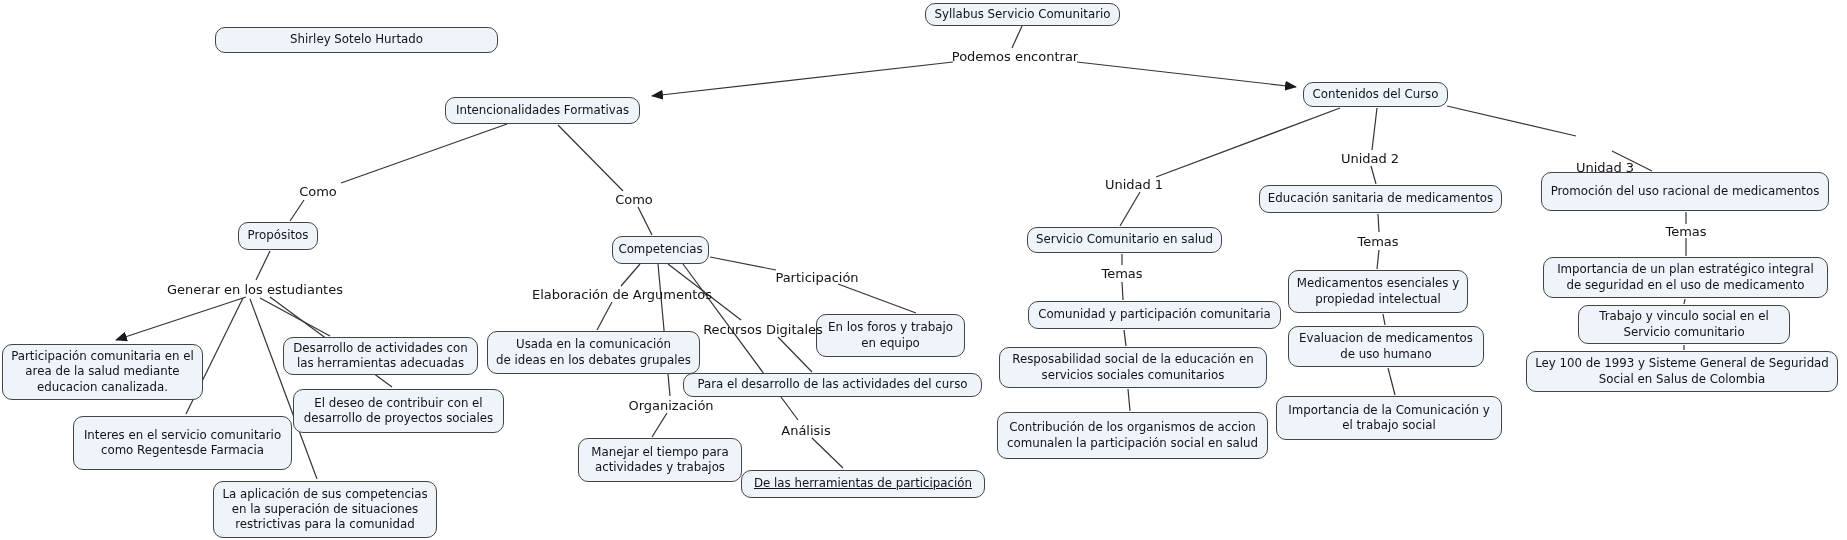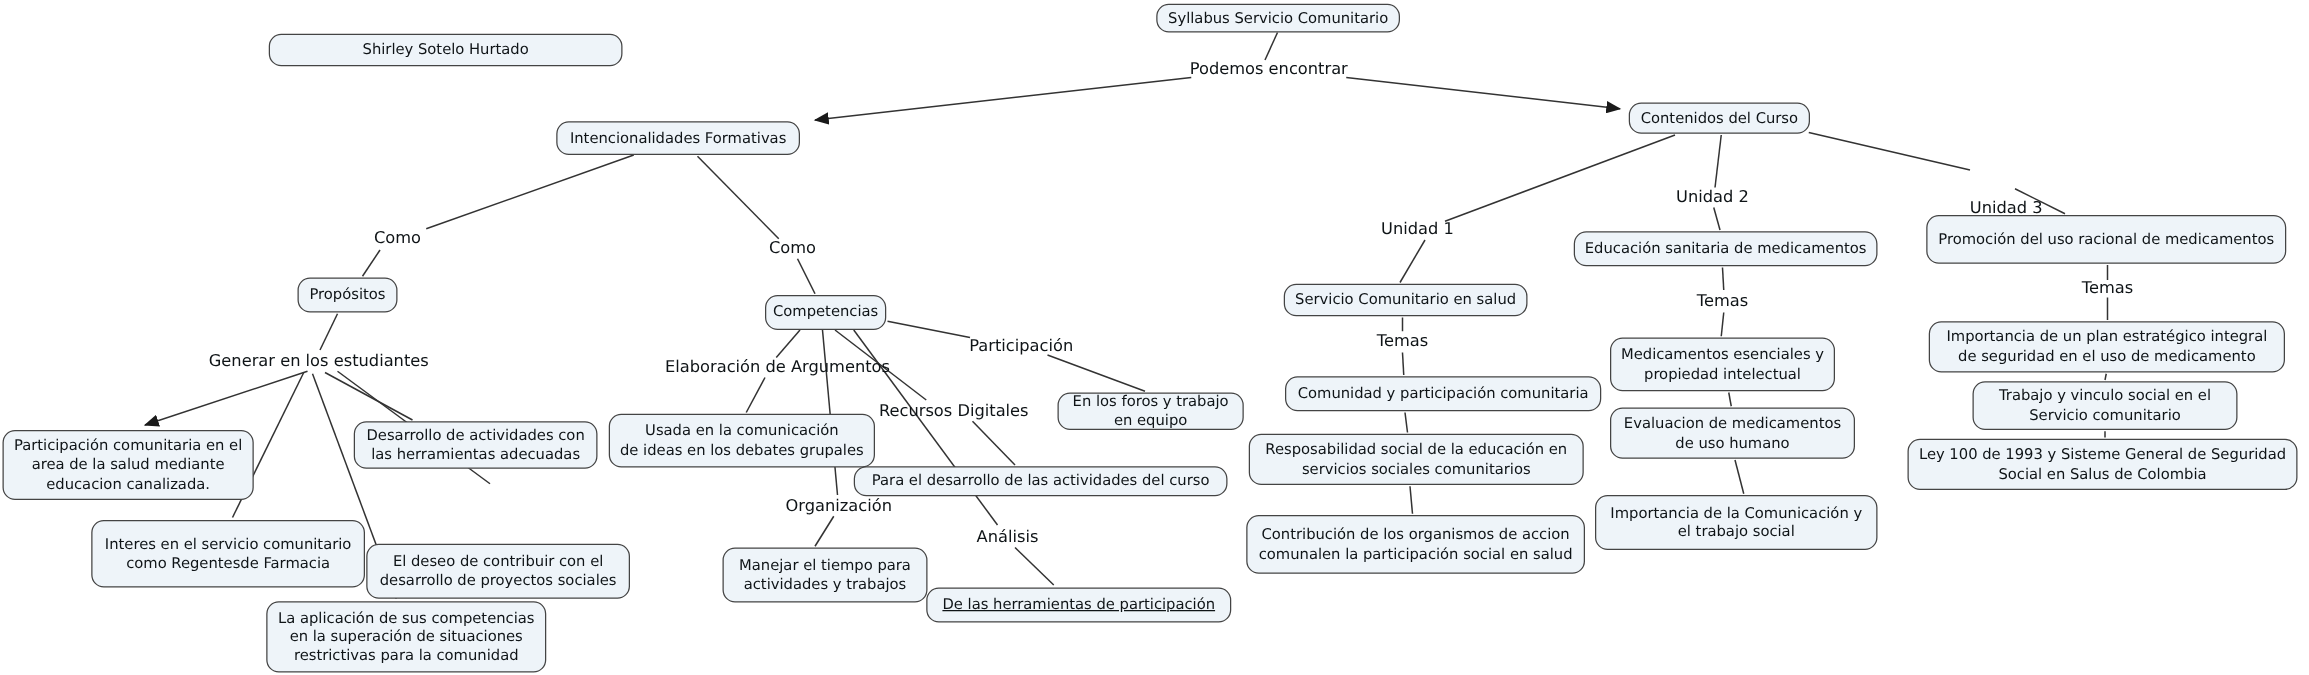--- a/index.html
+++ b/index.html
@@ -95,30 +95,30 @@
   <div class="node" style="left:2px;top:344px;width:201px;height:56px;">Participación comunitaria en el
 area de la salud mediante
 educacion canalizada.</div>
   <div class="node" style="left:73px;top:416px;width:219px;height:54px;">Interes en el servicio comunitario
 como Regentesde Farmacia</div>
   <div class="node" style="left:213px;top:481px;width:224px;height:57px;">La aplicación de sus competencias
 en la superación de situaciones
 restrictivas para la comunidad</div>
   <div class="node" style="left:283px;top:337px;width:195px;height:38px;">Desarrollo de actividades con
 las herramientas adecuadas</div>
-  <div class="node" style="left:293px;top:389px;width:211px;height:44px;margin-top:46px;">El deseo de contribuir con el
+  <div class="node" style="left:293px;top:389px;width:211px;height:44px;">El deseo de contribuir con el
 desarrollo de proyectos sociales</div>
   <div class="node" style="left:612px;top:236px;width:97px;height:28px;">Competencias</div>
   <div class="node" style="left:487px;top:331px;width:213px;height:43px;">Usada en la comunicación
 de ideas en los debates grupales</div>
   <div class="node" style="left:578px;top:438px;width:164px;height:44px;">Manejar el tiempo para
 actividades y trabajos</div>
   <div class="node" style="left:683px;top:373px;width:299px;height:24px;">Para el desarrollo de las actividades del curso</div>
   <div class="node" style="left:741px;top:470px;width:244px;height:28px;text-decoration:underline;">De las herramientas de participación</div>
-  <div class="node" style="left:846px;top:314px;width:149px;height:30px;">En los foros y trabajo
+  <div class="node" style="left:816px;top:314px;width:149px;height:43px;">En los foros y trabajo
 en equipo</div>
   <div class="node" style="left:1303px;top:82px;width:145px;height:25px;">Contenidos del Curso</div>
   <div class="node" style="left:1027px;top:227px;width:195px;height:26px;">Servicio Comunitario en salud</div>
   <div class="node" style="left:997px;top:301px;width:253px;height:28px;margin-left:31px;">Comunidad y participación comunitaria</div>
   <div class="node" style="left:999px;top:347px;width:268px;height:41px;">Resposabilidad social de la educación en
 servicios sociales comunitarios</div>
   <div class="node" style="left:997px;top:412px;width:271px;height:47px;">Contribución de los organismos de accion
 comunalen la participación social en salud</div>
   <div class="node" style="left:1259px;top:185px;width:243px;height:28px;">Educación sanitaria de medicamentos</div>
   <div class="node" style="left:1288px;top:270px;width:180px;height:43px;">Medicamentos esenciales y

